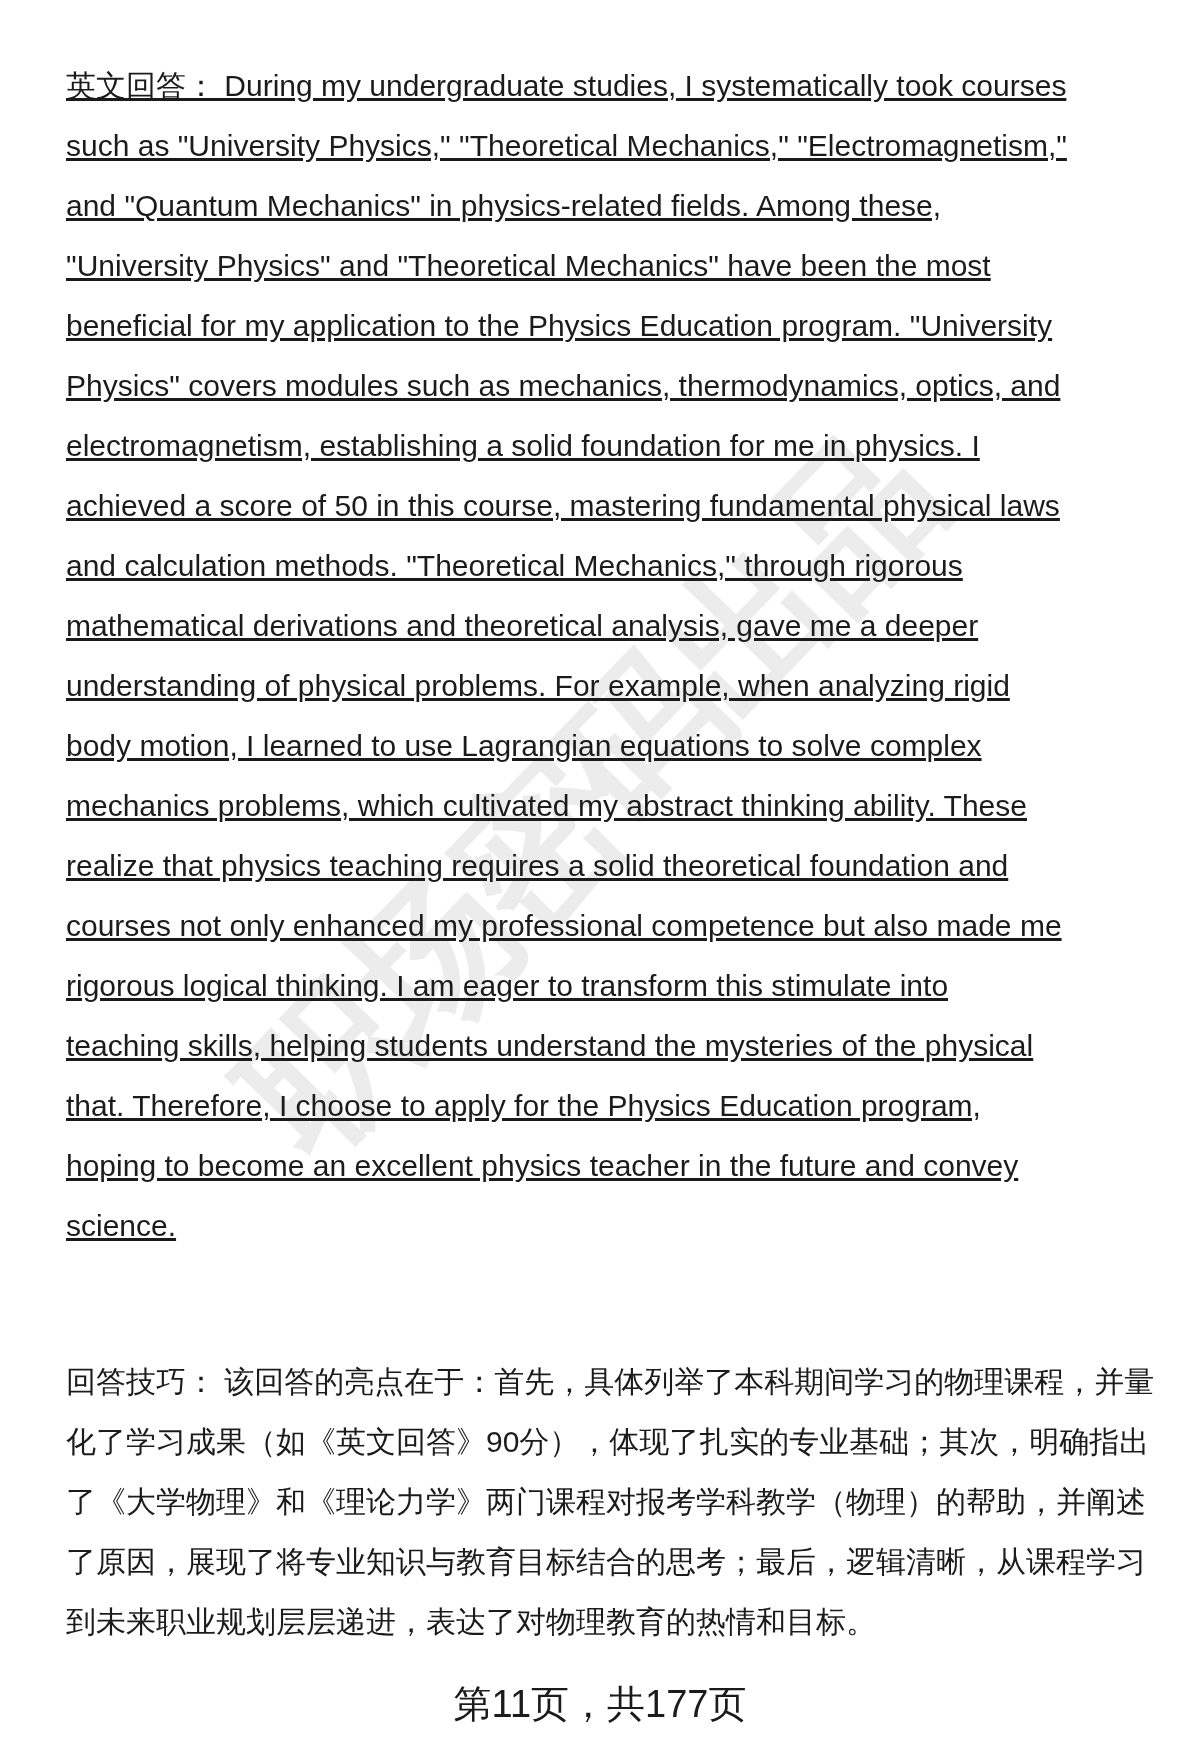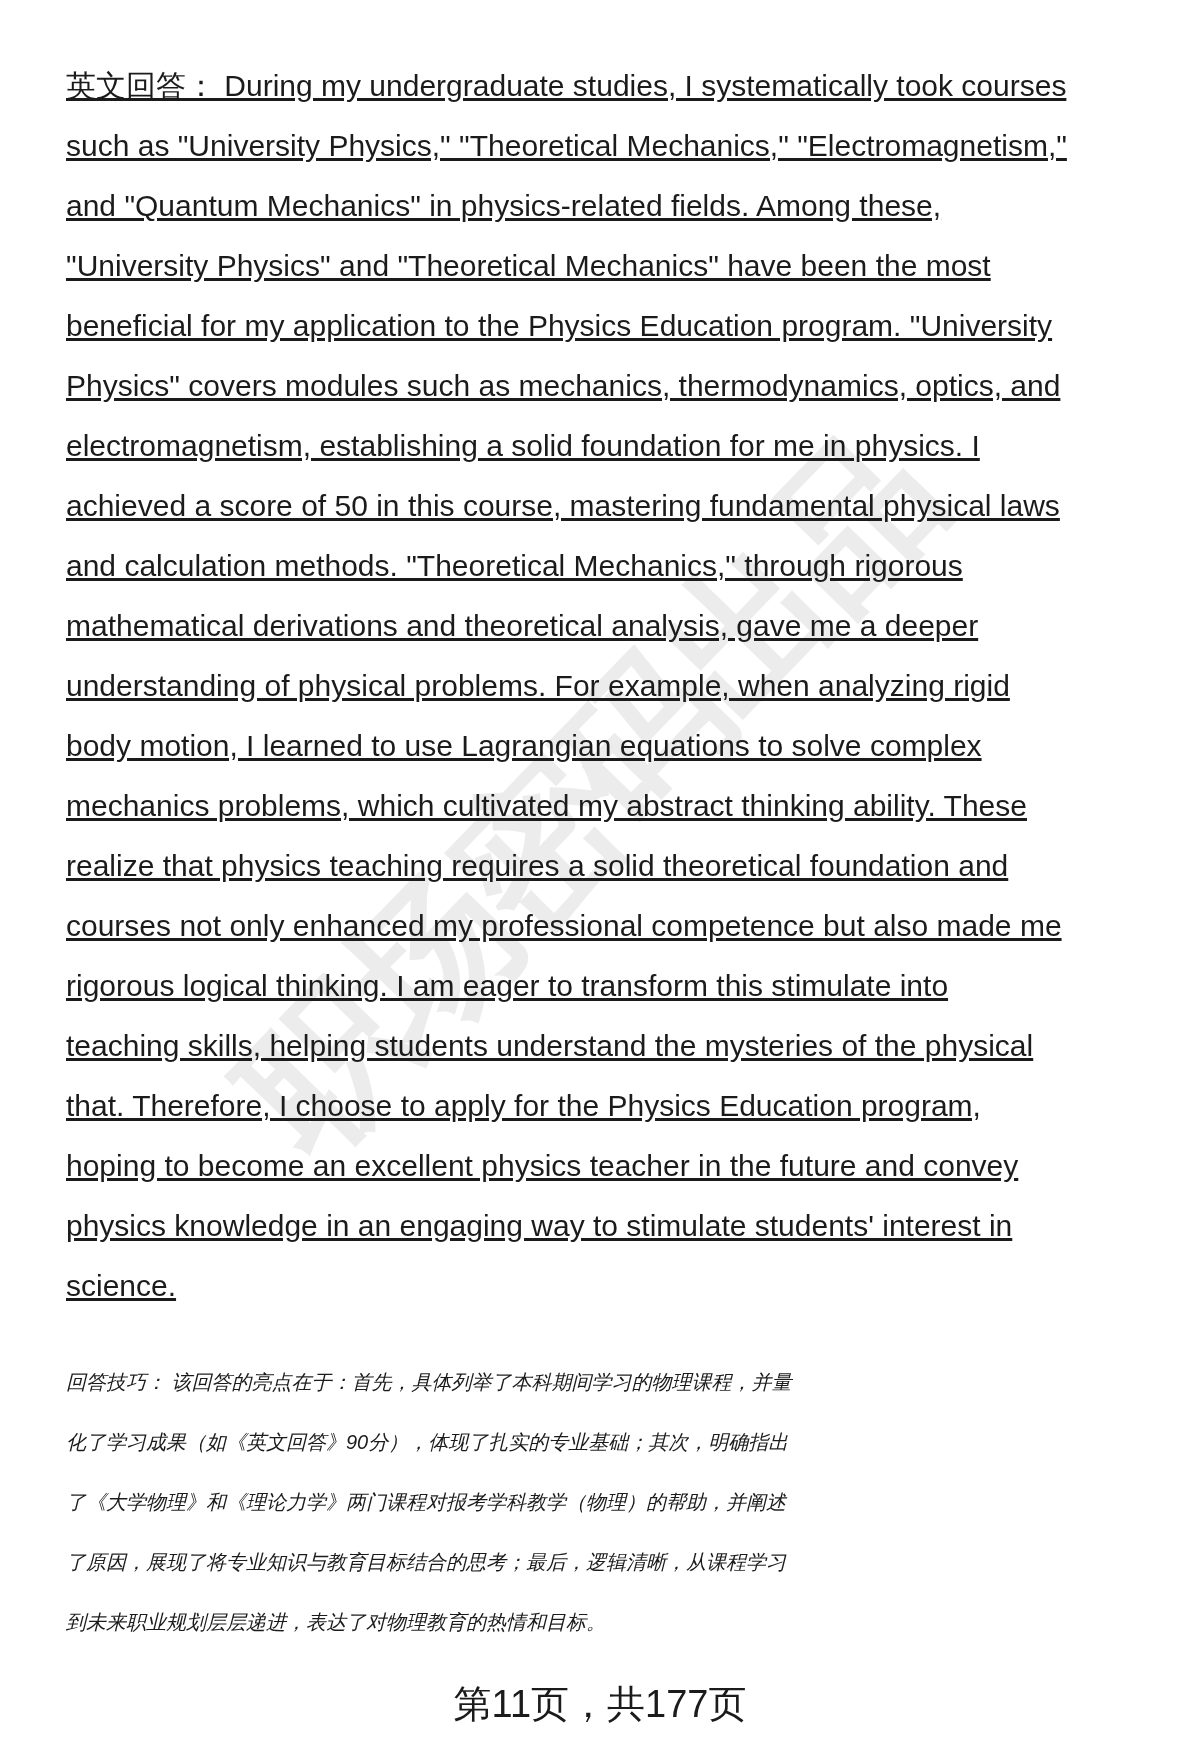--- a/index.html
+++ b/index.html
@@ -33,23 +33,22 @@
   }
   .para .line { white-space: nowrap; }
   .english-para {
     top: 56px;
     font-size: 30px;
     line-height: 60px;
     text-decoration: underline;
   }
   .tips-para {
     top: 1352px;
-    font-size: 20px;
+    font-size: 30px;
     line-height: 60px;
-    font-style: italic;
   }
   .page-footer {
     position: absolute;
     left: 0;
     top: 1684px;
     width: 100%;
     text-align: center;
     font-size: 38px;
     line-height: 40px;
     z-index: 1;
@@ -74,21 +73,20 @@
       <div class="line">mathematical derivations and theoretical analysis, gave me a deeper</div>
       <div class="line">understanding of physical problems. For example, when analyzing rigid</div>
       <div class="line">body motion, I learned to use Lagrangian equations to solve complex</div>
       <div class="line">mechanics problems, which cultivated my abstract thinking ability. These</div>
       <div class="line">realize that physics teaching requires a solid theoretical foundation and</div>
       <div class="line">courses not only enhanced my professional competence but also made me</div>
       <div class="line">rigorous logical thinking. I am eager to transform this stimulate into</div>
       <div class="line">teaching skills, helping students understand the mysteries of the physical</div>
       <div class="line">that. Therefore, I choose to apply for the Physics Education program,</div>
       <div class="line">hoping to become an excellent physics teacher in the future and convey</div>
-      <div class="line">physics knowledge in an engaging way to stimulate students' interest in</div>
       <div class="line">science.</div>
     </div>
 
   <div class="para tips-para">
       <div class="line">回答技巧： 该回答的亮点在于：首先，具体列举了本科期间学习的物理课程，并量</div>
       <div class="line">化了学习成果（如《英文回答》90分），体现了扎实的专业基础；其次，明确指出</div>
       <div class="line">了《大学物理》和《理论力学》两门课程对报考学科教学（物理）的帮助，并阐述</div>
       <div class="line">了原因，展现了将专业知识与教育目标结合的思考；最后，逻辑清晰，从课程学习</div>
       <div class="line">到未来职业规划层层递进，表达了对物理教育的热情和目标。</div>
     </div>

